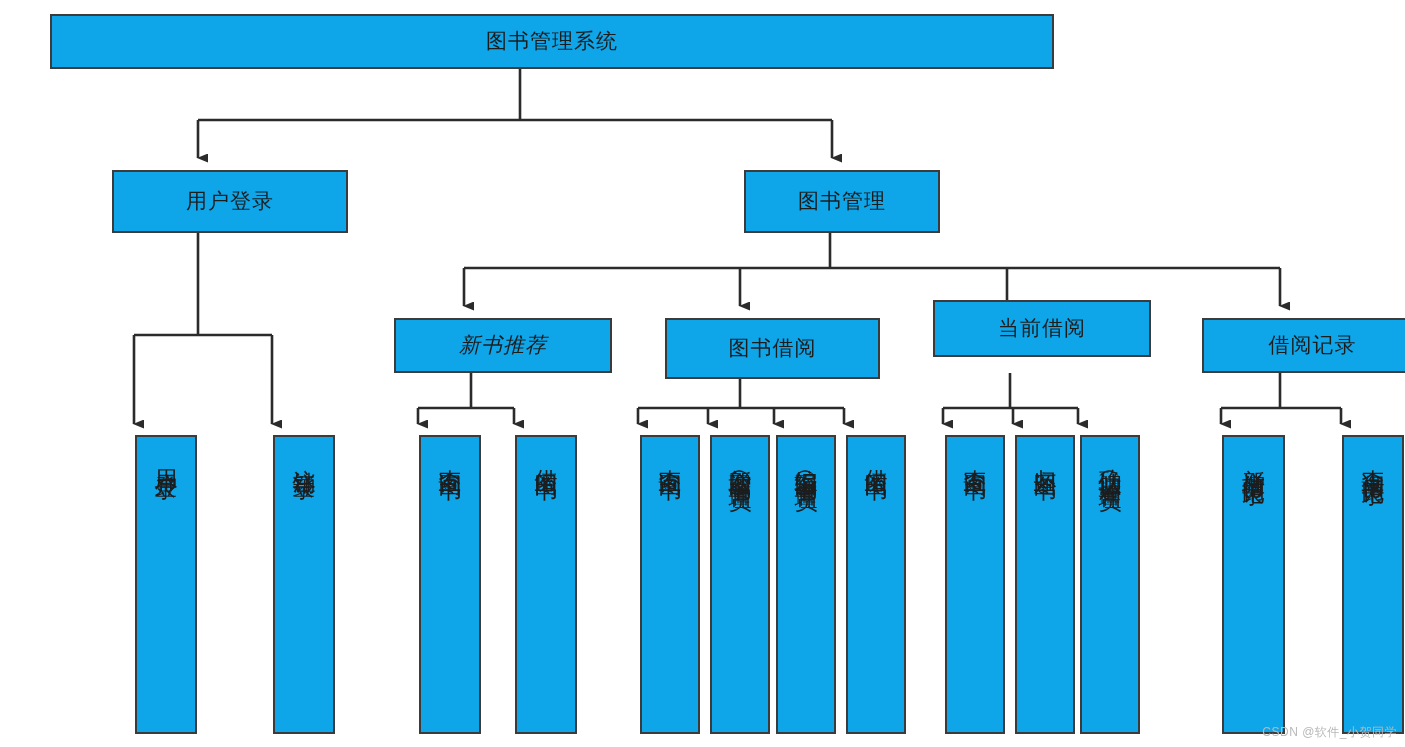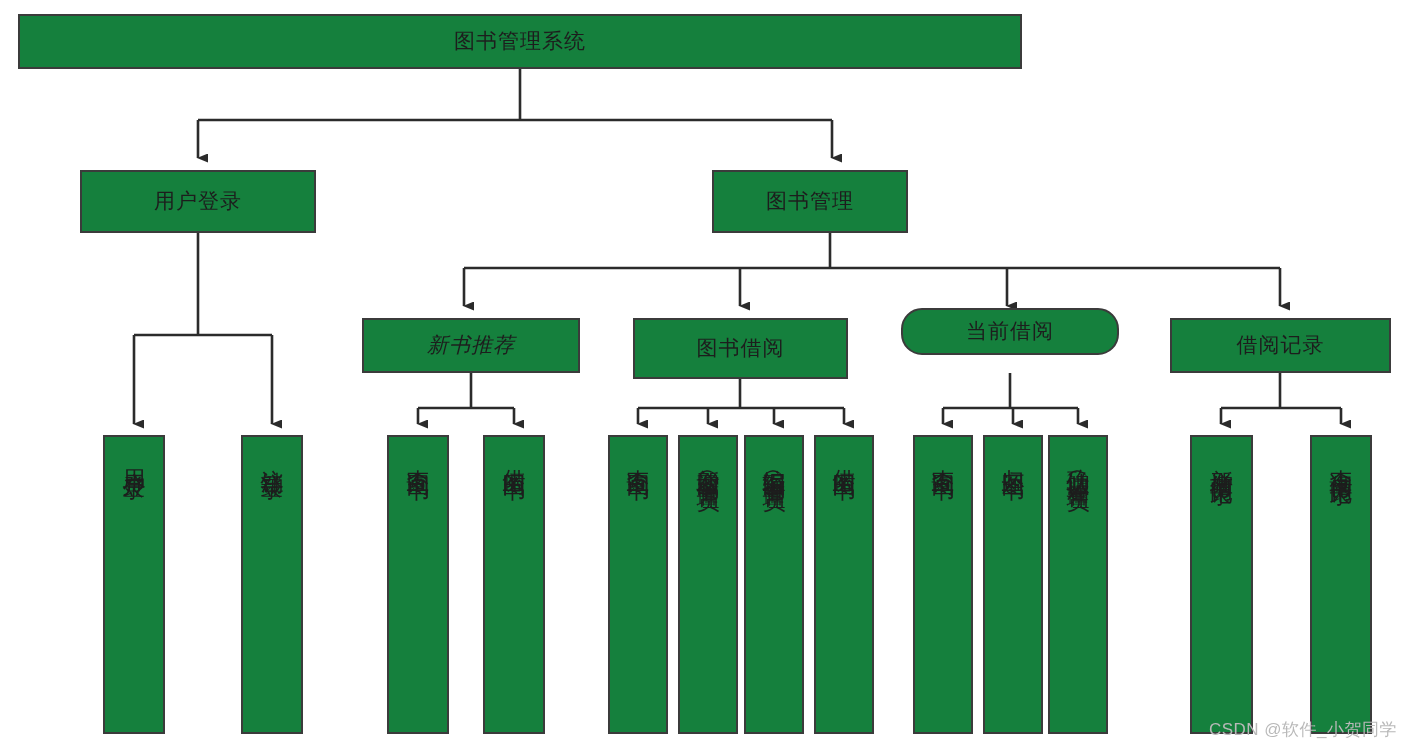--- a/index.html
+++ b/index.html
@@ -17,26 +17,27 @@
   }
   #diagram-canvas {
     position: absolute;
     left: 0; top: 0;
     width: 1405px;
     height: 747px;
   }
   .node {
     position: absolute;
     box-sizing: border-box;
-    background: #15803d;
+    background: #0ea5e9;
     border: 2.5px solid #3b3b3b;
     display: flex;
     align-items: center;
     justify-content: center;
     text-align: center;
+    margin-left: 32px;
   }
   .node-label {
     font-size: 21px;
     line-height: 1.15;
     letter-spacing: 1px;
     color: #1d1d1d;
     white-space: nowrap;
   }
   .node.vertical {
     align-items: flex-start;
@@ -48,21 +49,21 @@
     font-size: 23px;
     letter-spacing: 3px;
     line-height: 1.25;
     white-space: normal;
     max-height: 270px;
   }
   #watermark {
     position: absolute;
     right: 8px;
     bottom: 6px;
-    font-size: 17px;
+    font-size: 12px;
     color: #b9b9b9;
     letter-spacing: 0.5px;
     white-space: nowrap;
     pointer-events: none;
   }
 </style>
 </head>
 <body>
 
 <svg id="diagram-canvas" viewBox="0 0 1405 747" xmlns="http://www.w3.org/2000/svg">
@@ -136,21 +137,21 @@
     </div>
     <div class="node" style="left: 712px; top: 170px; width: 196px; height: 63px;">
       <span class="node-label">图书管理</span>
     </div>
     <div class="node" style="left: 362px; top: 318px; width: 218px; height: 55px; font-style: italic;">
       <span class="node-label">新书推荐</span>
     </div>
     <div class="node" style="left: 633px; top: 318px; width: 215px; height: 61px;">
       <span class="node-label">图书借阅</span>
     </div>
-    <div class="node" style="left: 901px; top: 308px; width: 218px; height: 47px; border-radius: 21px;">
+    <div class="node" style="left: 901px; top: 300px; width: 218px; height: 57px;">
       <span class="node-label">当前借阅</span>
     </div>
     <div class="node" style="left: 1170px; top: 318px; width: 221px; height: 55px;">
       <span class="node-label">借阅记录</span>
     </div>
     <div class="node vertical" style="left: 103px; top: 435px; width: 62px; height: 299px;">
       <span class="node-label">用户登录</span>
     </div>
     <div class="node vertical" style="left: 241px; top: 435px; width: 62px; height: 299px;">
       <span class="node-label">注销登录</span>

